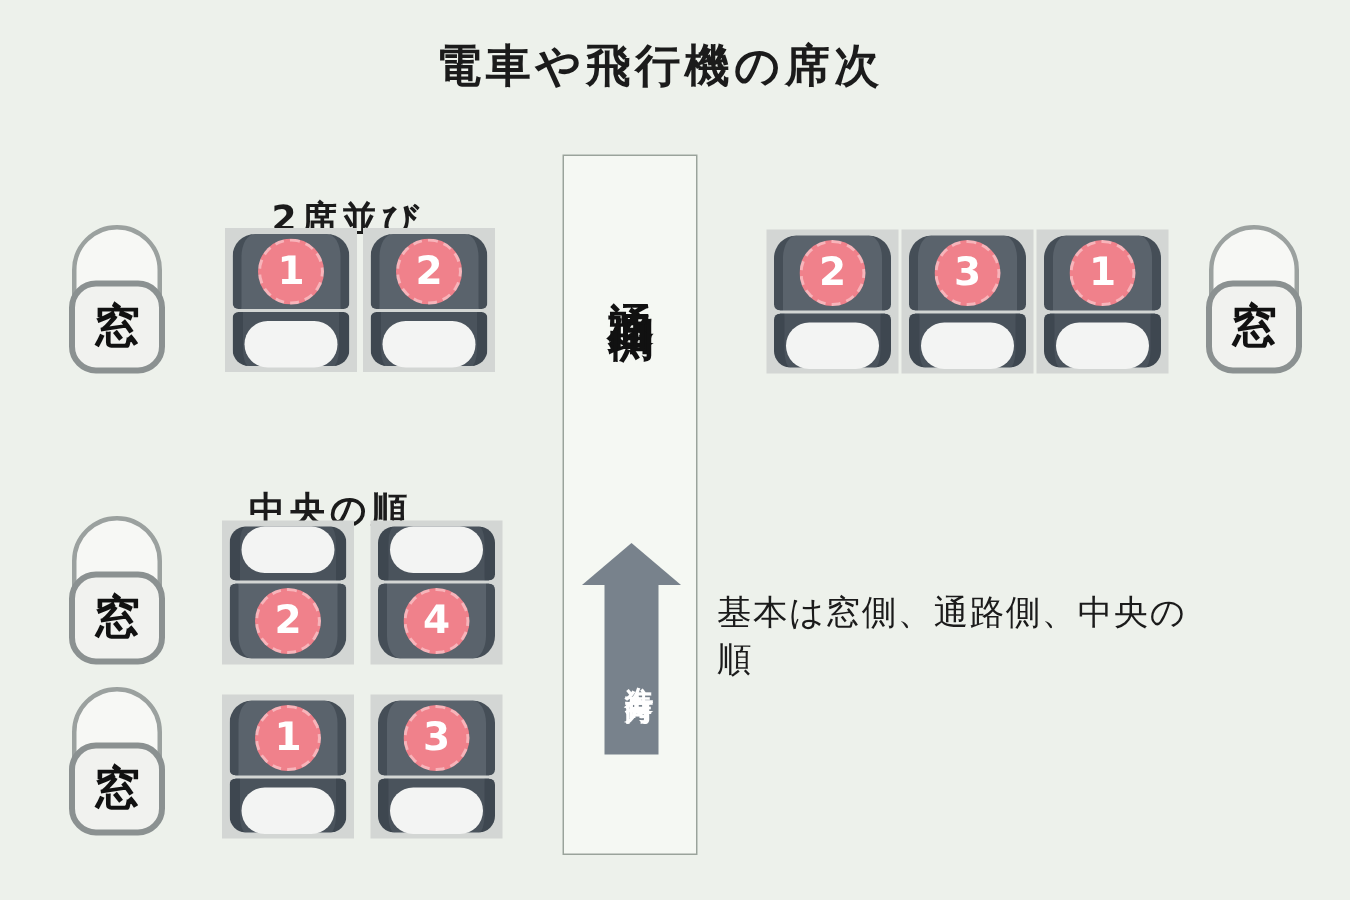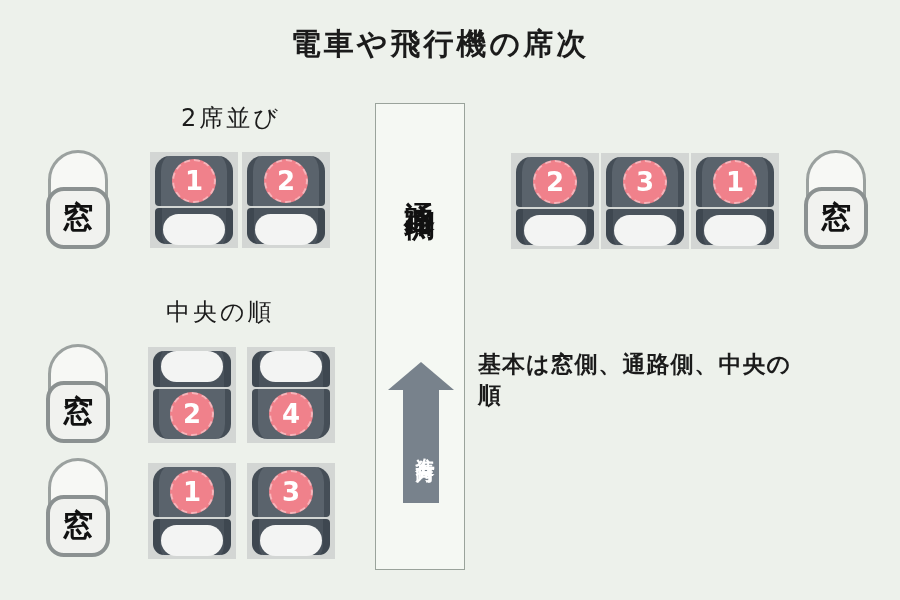--- a/index.html
+++ b/index.html
@@ -12,21 +12,21 @@
     overflow:hidden;
   }
   .stage { position:absolute; inset:0; width:800px; height:600px; }
 
   
   .title {
     position:absolute; top:24px; left:0; width:880px;
     text-align:center; font-size:30px; font-weight:bold; letter-spacing:3px;
   }
   .section-label {
-    position:absolute; font-size:24px; font-weight:normal; letter-spacing:3px;
+    position:absolute; font-size:24px; font-weight:bold; letter-spacing:3px;margin-top:28px;
   }
   .label-2seat { left:181px; top:102px; }
   .label-3seat { left:602px; top:102px; }
   .label-box   { left:166px; top:296px; }
 
   
   .window { position:absolute; width:60px; height:97px; }
   .window-outer {
     position:absolute; inset:0;
     border:3px solid #9ba19f; border-radius:30px;
@@ -115,21 +115,21 @@
     background:#78828c;
   }
   .arrow-text {
     position:absolute; left:403px; top:392px; width:36px; height:110px;
     display:flex; align-items:flex-start; justify-content:center;
     writing-mode:vertical-rl; text-orientation:upright;
     font-size:19px; font-weight:bold; color:#ffffff; letter-spacing:2px;
   }
 
   
-  .note { position:absolute; font-size:23px; font-weight:bold; letter-spacing:1px; color:#1b1b1b; }
+  .note { position:absolute; font-size:23px; font-weight:normal; letter-spacing:1px; color:#1b1b1b;margin-top:44px; }
   .note-basic { left:478px; top:349px; }
   .note-box   { left:478px; top:408px; line-height:34px; }
 </style>
 </head>
 <body>
 
 <div class="stage">
 
   <div class="title">電車や飛行機の席次</div>
 

